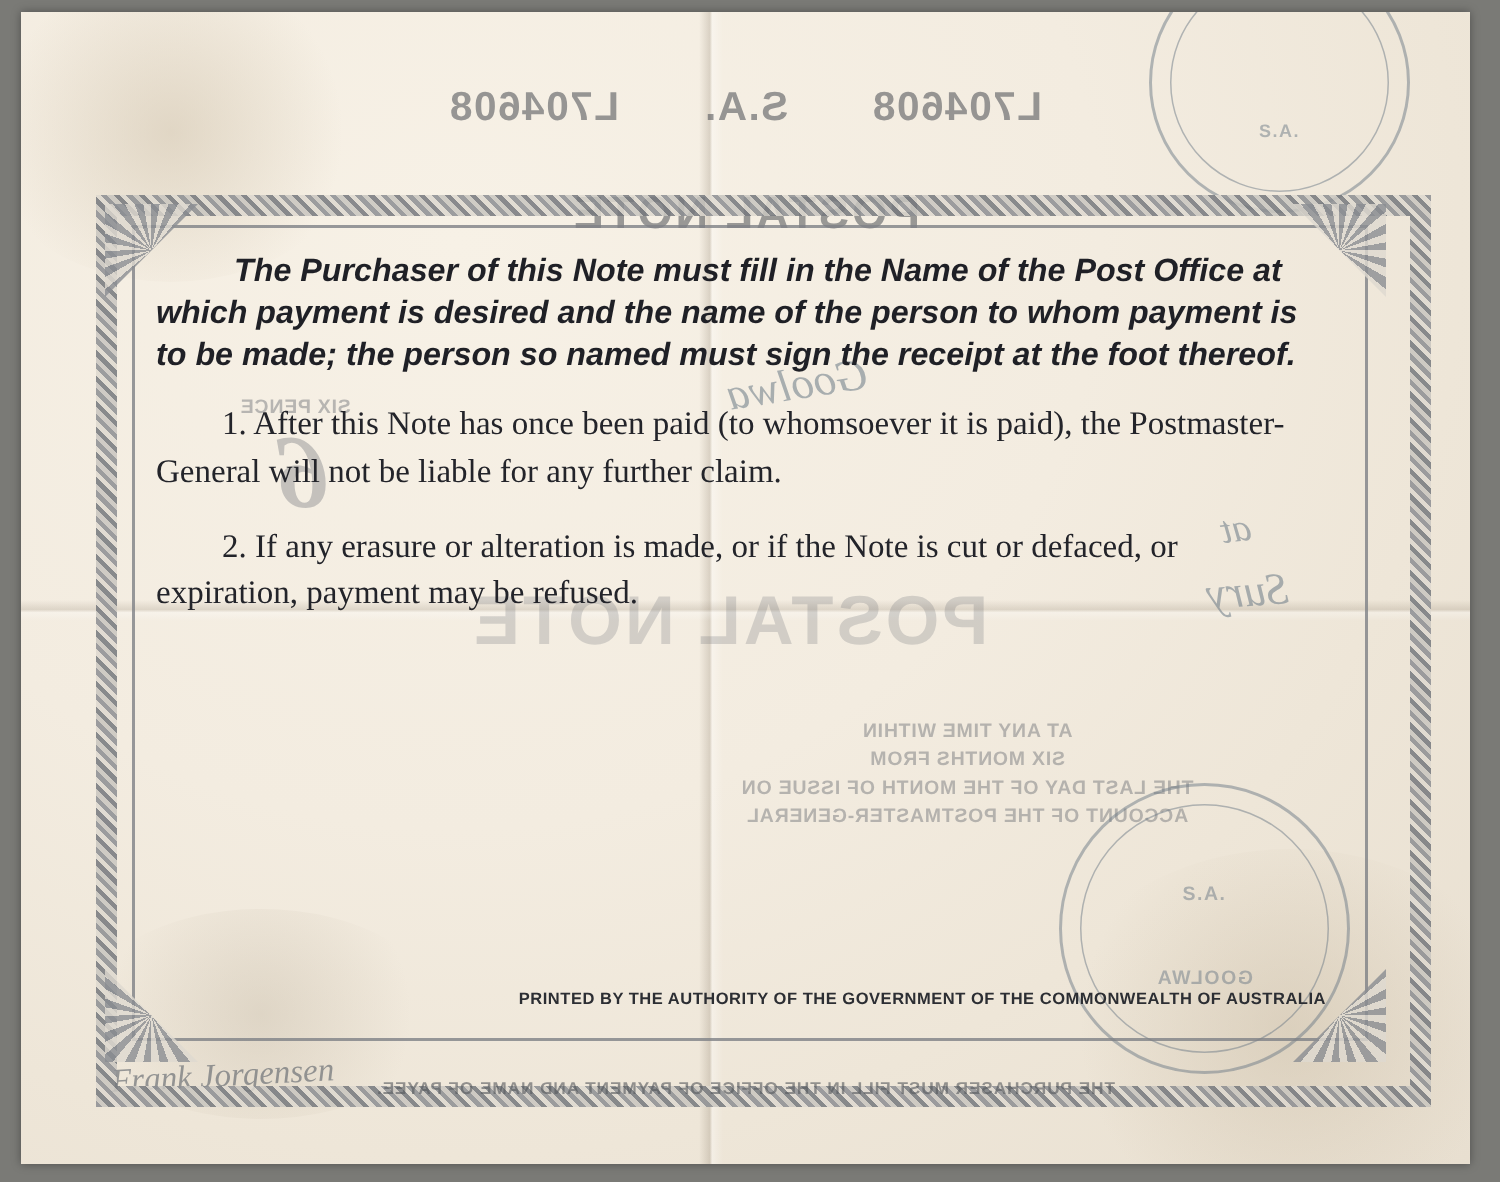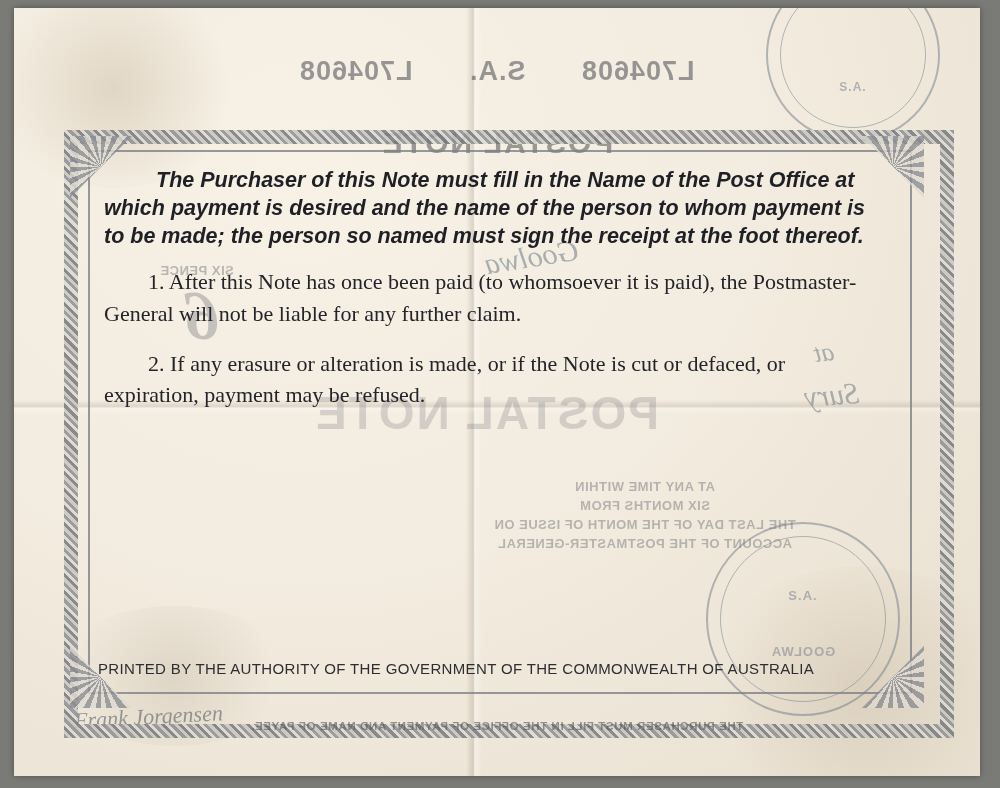--- a/index.html
+++ b/index.html
@@ -156,24 +156,24 @@
     color: #23242a;
   }
   .clause .num {
     font-weight: normal;
   }
   #printed-by {
     position: absolute;
     left: 0;
     right: 0;
     top: 500px;
-    text-align: left;
-    font-family: "Liberation Sans", sans-serif;
-    font-weight: normal;
-    font-size: 15px;
+    text-align: right;
+    font-family: "Liberation Sans", sans-serif;
+    font-weight: bold;
+    font-size: 11px;
     letter-spacing: .35px;
     color: #2c2e33;
   }
   
   .bleed {
     position: absolute;
     color: #6d7076;
     opacity: .45;
     font-family: "Liberation Sans", sans-serif;
     font-weight: bold;

